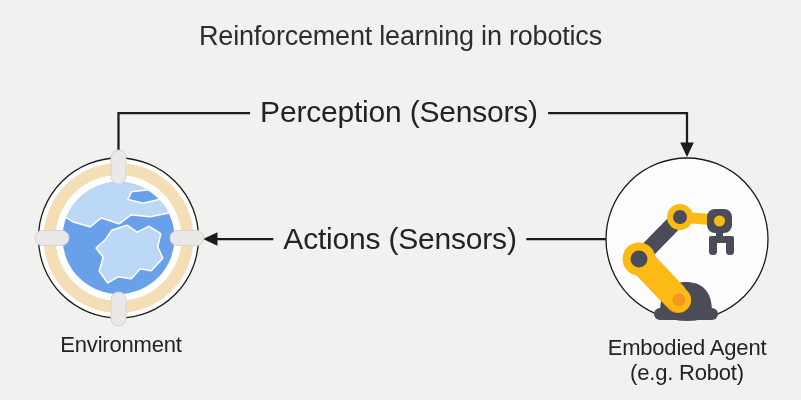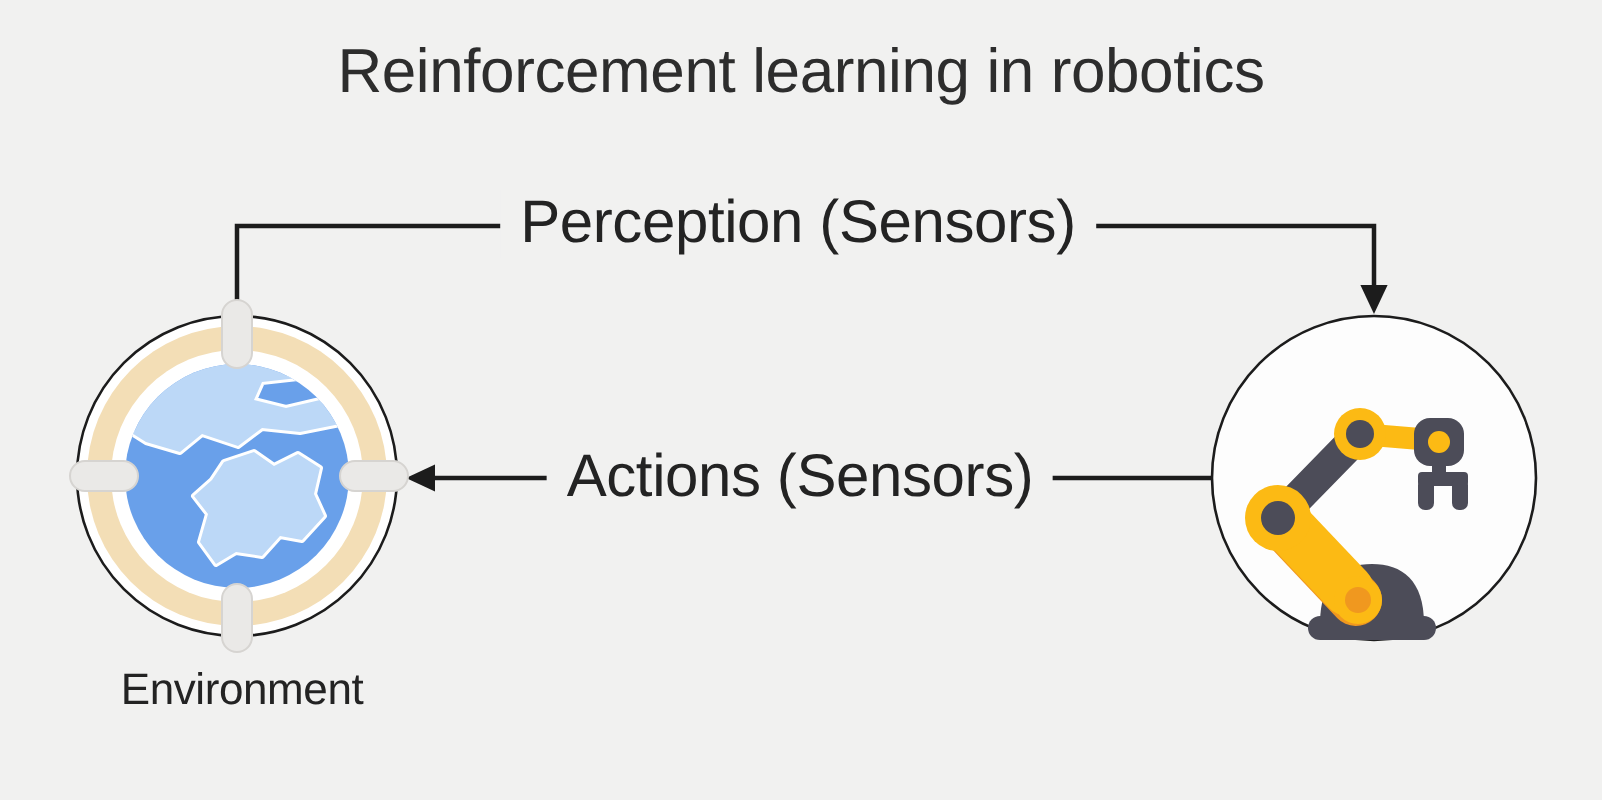--- a/index.html
+++ b/index.html
@@ -13,21 +13,21 @@
     height: 400px;
     background: var(--bg, #f1f1f0);
     overflow: hidden;
   }
   .diagram-title {
     position: absolute;
     top: 21px;
     left: 0;
     width: 100%;
     text-align: center;
-    font-size: 31px;
+    font-size: 27px;
     line-height: 30px;
     letter-spacing: -0.2px;
     color: #2d2d2d;
     white-space: nowrap;
   }
   .edge-label {
     position: absolute;
     transform: translate(-50%, -50%);
     background: var(--bg, #f1f1f0);
     padding: 0 10px;
@@ -144,14 +144,18 @@
   <div class="diagram-title">Reinforcement learning in robotics</div>
 
   <div class="edge-label perception">Perception (Sensors)</div>
 
   <div class="edge-label actions">Actions (Sensors)</div>
 
   <div class="node-label environment">
     <div>Environment</div>
   </div>
 
+  <div class="node-label agent">
+    <div>Embodied Agent</div>
+    <div>(e.g. Robot)</div>
+  </div>
 
 </div>
 
 </body></html>

